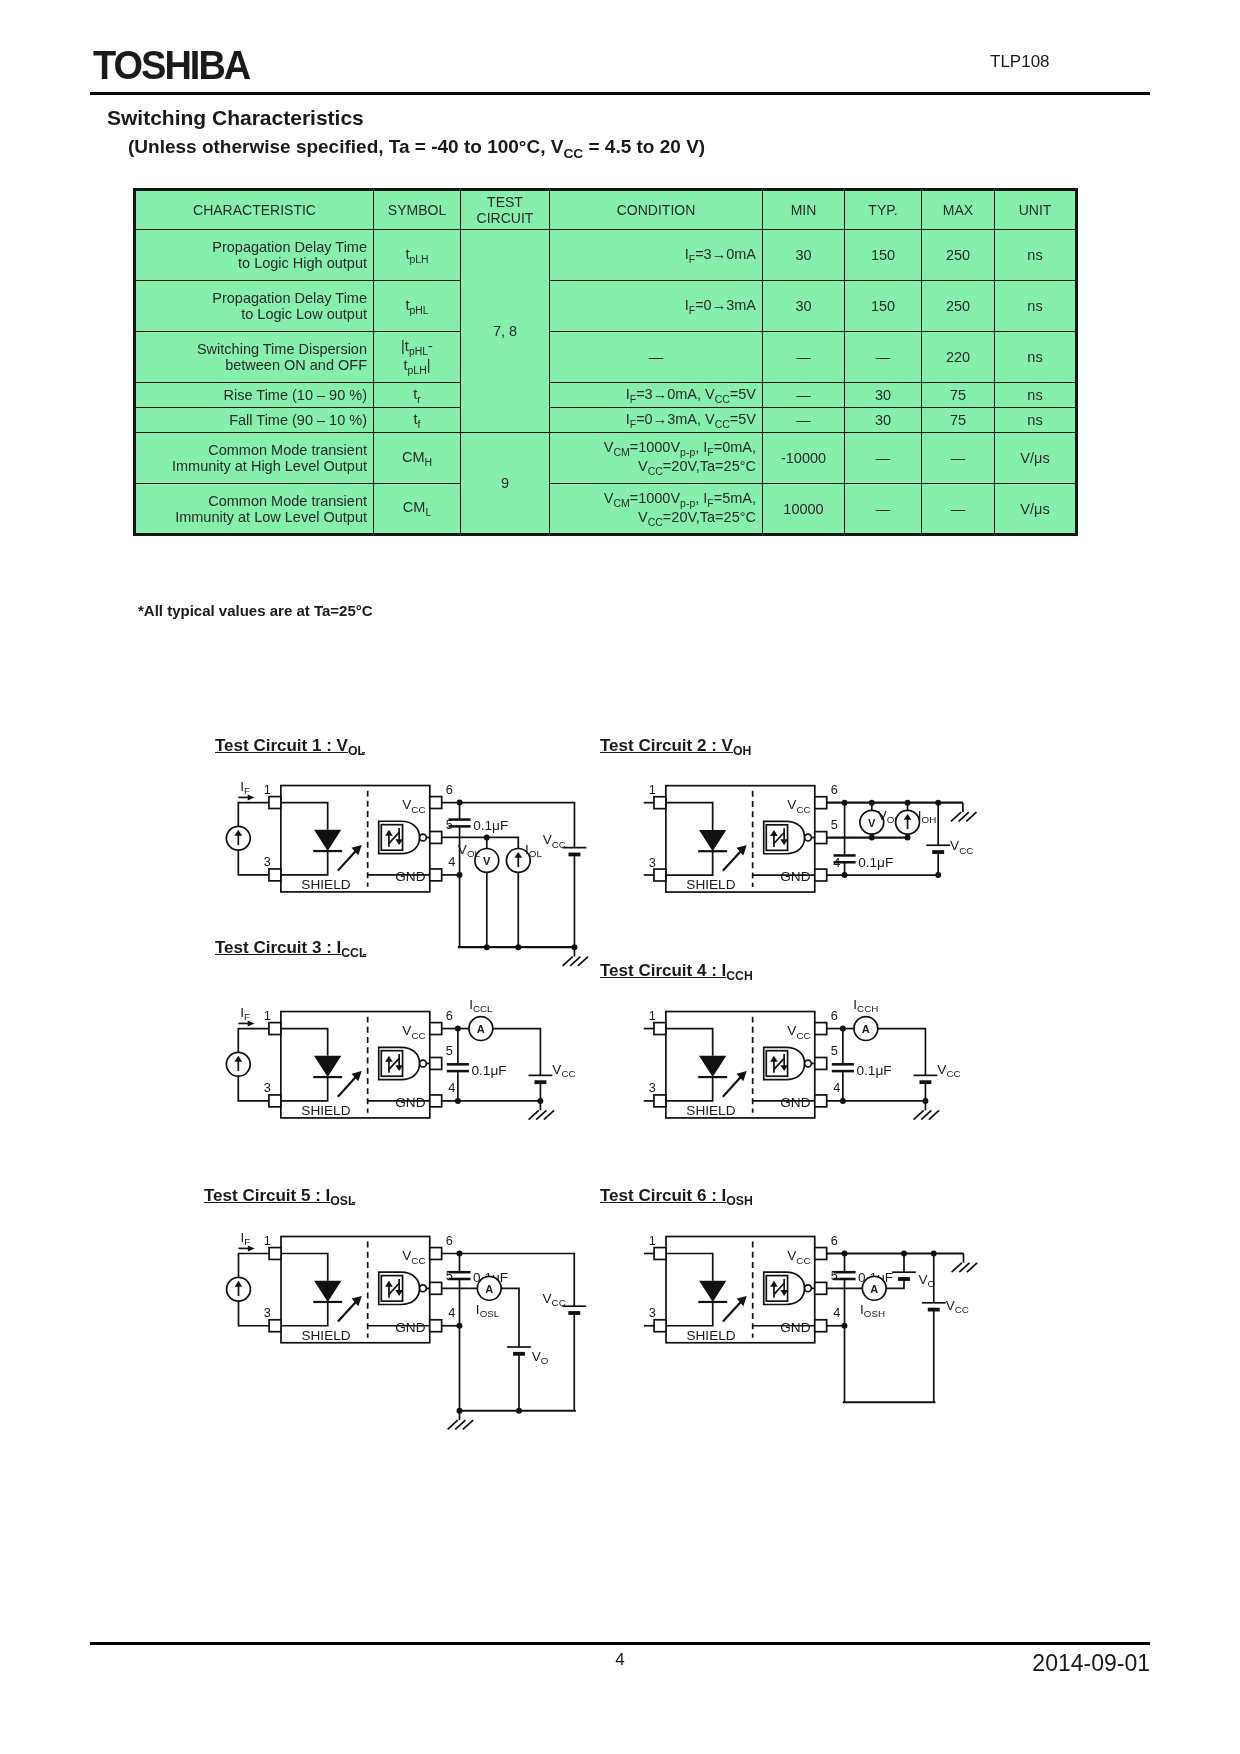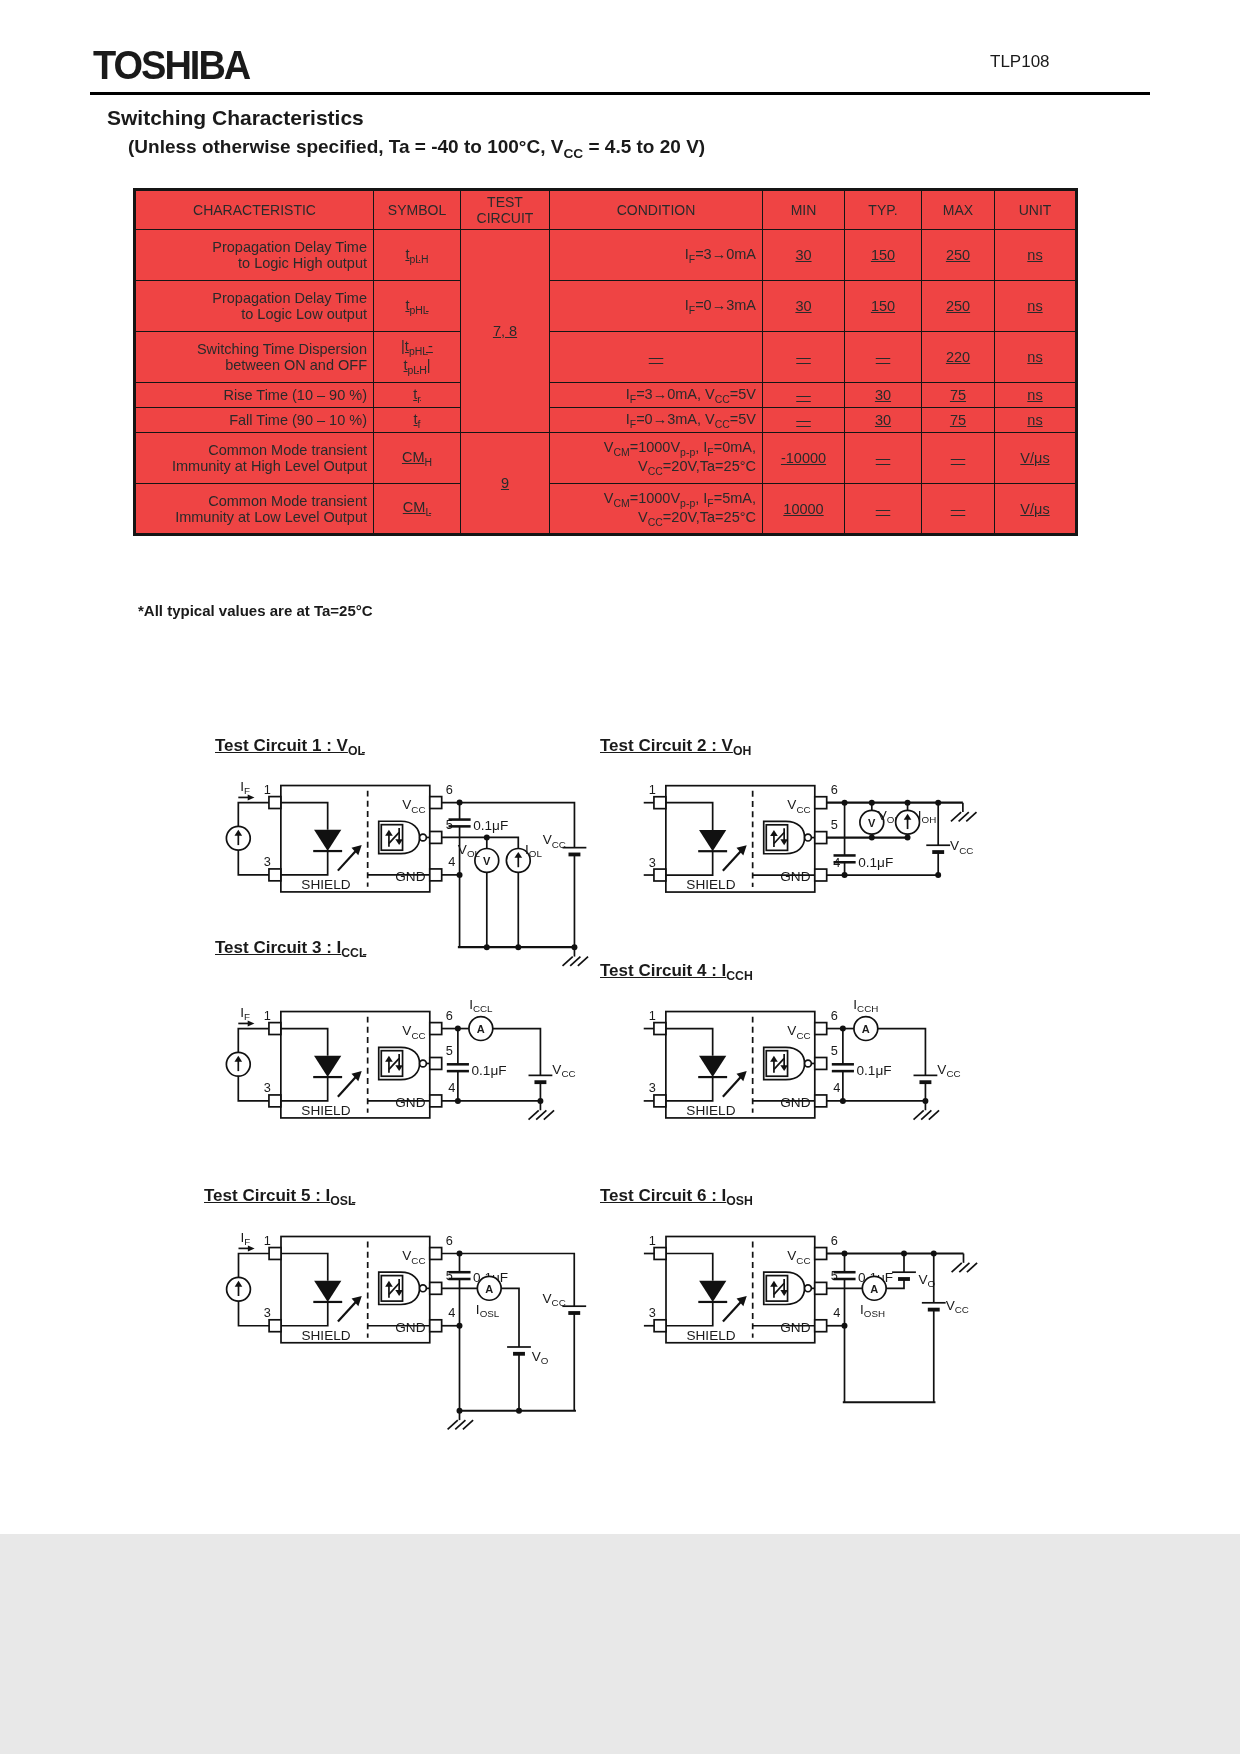--- a/index.html
+++ b/index.html
@@ -1,33 +1,33 @@
 <!DOCTYPE html>
 <html><head>
 <meta charset="utf-8">
 <style>
   html,body{margin:0;padding:0;background:#e8e8e8;}
-  .page{position:relative;width:1240px;height:1534px;background:#ffffff;margin:0 auto;
+  .page{position:relative;width:1240px;height:1754px;background:#ffffff;margin:0 auto;
         font-family:"Liberation Sans",sans-serif;color:#1a1a1a;overflow:hidden;}
   .abs{position:absolute;}
   .logo{left:93px;top:42px;font-size:38px;font-weight:800;letter-spacing:-2px;transform:scaleY(1.08);transform-origin:left top;}
   .partno{left:990px;top:52px;width:160px;text-align:left;font-size:17px;}
   .rule{left:90px;top:92px;width:1060px;height:3px;background:#000;}
   .h1{left:107px;top:106px;font-size:21px;font-weight:bold;}
   .h2{left:128px;top:136px;font-size:19px;font-weight:bold;}
   sub{font-size:72%;}
   table.spec{position:absolute;left:133px;top:188px;width:844px;border-collapse:collapse;
              font-size:14.5px;color:#2a2a2a;table-layout:fixed;}
-  table.spec td,table.spec th{border:1.5px solid #151515;padding:2px 6px;background:#ef4444;font-weight:normal;}
+  table.spec td,table.spec th{border:1.5px solid #151515;padding:2px 6px;background:#86efac;font-weight:normal;}
   table.spec{border:3px solid #151515;}
   table.spec th{text-align:center;font-size:14px;white-space:pre-line;}
   .hdr{height:40px;}
   .r2{height:51px;} .r1{height:25px;}
   td.lft{text-align:right;padding-left:8px;white-space:pre-line;}
-  td.ctr{text-align:center;white-space:pre-line;text-decoration:underline;}
+  td.ctr{text-align:center;white-space:pre-line;}
   .footnote{left:138px;top:562px;font-size:15px;font-weight:bold;margin-top:40px;}
   .ctitle{font-size:17px;font-weight:bold;text-decoration:underline;}
   .footrule{left:90px;top:1642px;width:1060px;height:3px;background:#000;}
   .pageno{left:420px;top:1650px;width:400px;text-align:center;font-size:17px;}
   .footdate{left:950px;top:1650px;width:200px;text-align:right;font-size:23px;}
   
   svg .w{stroke:#111;stroke-width:2;fill:none;}
   svg .w3{stroke:#111;stroke-width:3;fill:none;}
   svg .wb{stroke:#111;stroke-width:2.6;fill:none;}
   svg .bx{stroke:#111;stroke-width:2;fill:#fff;}

